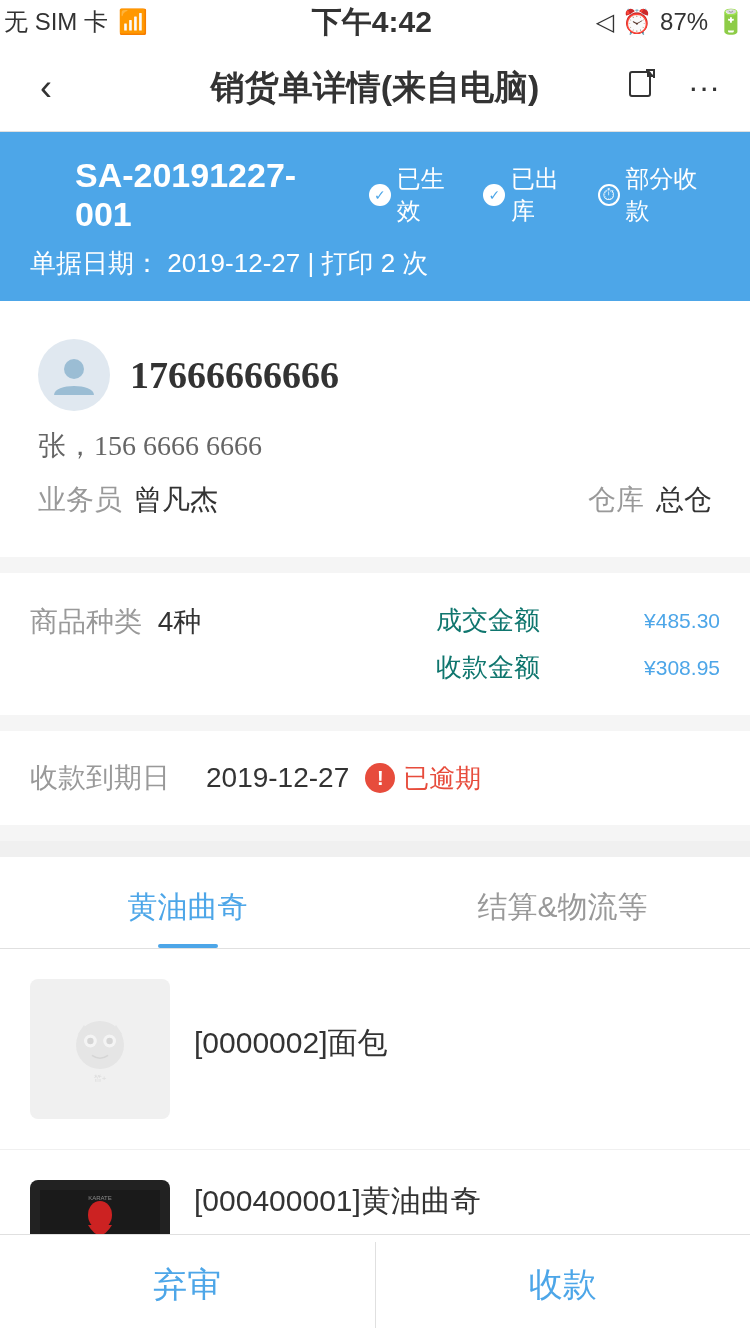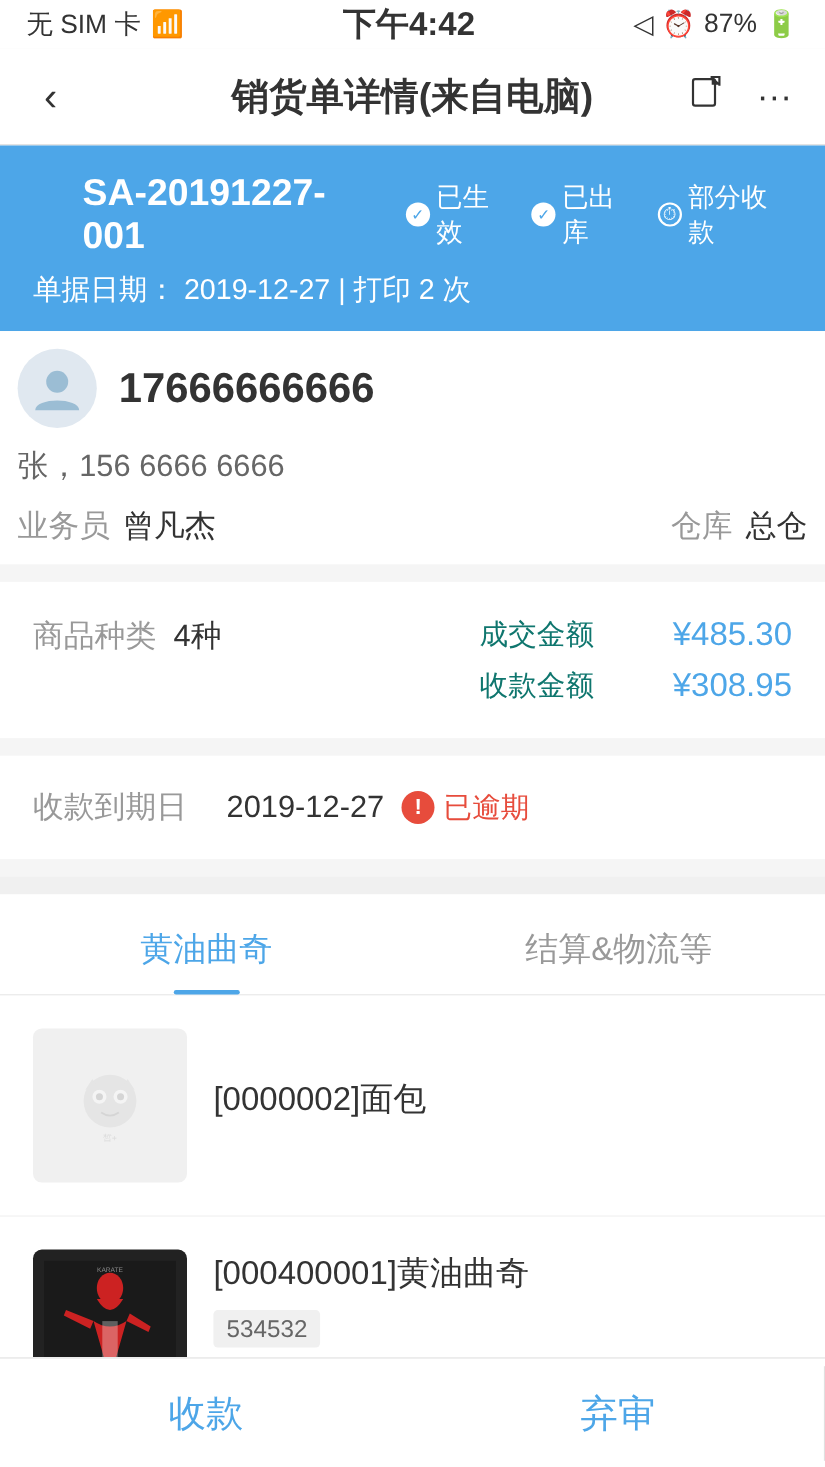--- a/index.html
+++ b/index.html
@@ -13,21 +13,21 @@
       color: #333;
     }
 
     
     .status-bar {
       background: #fff;
       height: 44px;
       display: flex;
       align-items: center;
       justify-content: space-between;
-      padding: 0 24px;
+      padding: 0 4px;
       font-size: 24px;
       font-weight: 500;
     }
     .status-bar-left { display: flex; align-items: center; gap: 10px; }
     .status-bar-center { font-size: 30px; font-weight: 600; }
     .status-bar-right { display: flex; align-items: center; gap: 8px; font-size: 24px; }
 
     
     .nav-bar {
       background: #fff;
@@ -111,22 +111,23 @@
       font-size: 16px;
     }
     .header-banner-bottom {
       font-size: 26px;
       color: #fff;
     }
 
     
     .customer-section {
       background: #fff;
-      padding: 16px;
+      padding: 38px;
       margin-bottom: 16px;
+      font-family: Liberation Serif, serif;
     }
     .customer-top {
       display: flex;
       align-items: center;
       gap: 20px;
       margin-bottom: 16px;
     }
     .avatar {
       width: 72px;
       height: 72px;
@@ -179,21 +180,21 @@
       flex-direction: column;
       align-items: flex-end;
       gap: 12px;
     }
     .stat-row {
       display: flex;
       align-items: center;
       gap: 20px;
     }
     .stat-name { font-size: 26px; color: #0f766e; }
-    .stat-value { font-size: 30px; color: #4da6e8; font-weight: 500; min-width: 160px; text-align: right; }
+    .stat-value { font-size: 21px; color: #4da6e8; font-weight: 500; min-width: 160px; text-align: right; }
 
     
     .due-section {
       background: #fff;
       padding: 28px 30px;
       margin-bottom: 16px;
       display: flex;
       align-items: center;
       gap: 16px;
       font-size: 28px;
@@ -527,15 +528,15 @@
           <span> = </span>
           <span class="price-total">¥8.28</span>
         </div>
       </div>
     </div>
 
   </div>
 </div>
 
 <div class="bottom-bar">
+  <div class="bottom-btn btn-cancel">弃审</div>
   <div class="bottom-btn btn-collect">收款</div>
-  <div class="bottom-btn btn-cancel">弃审</div>
 </div>
 
 </body></html>

